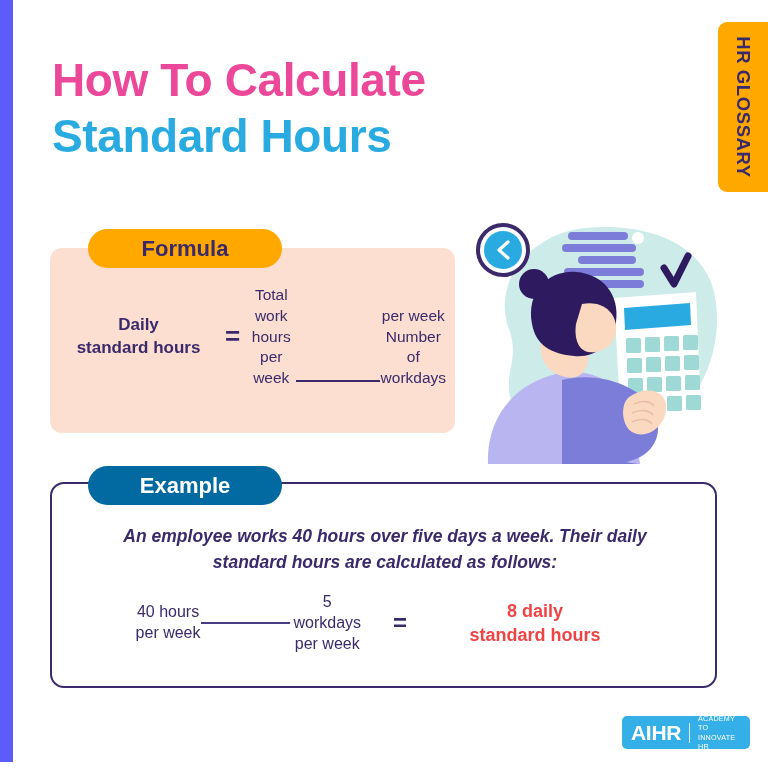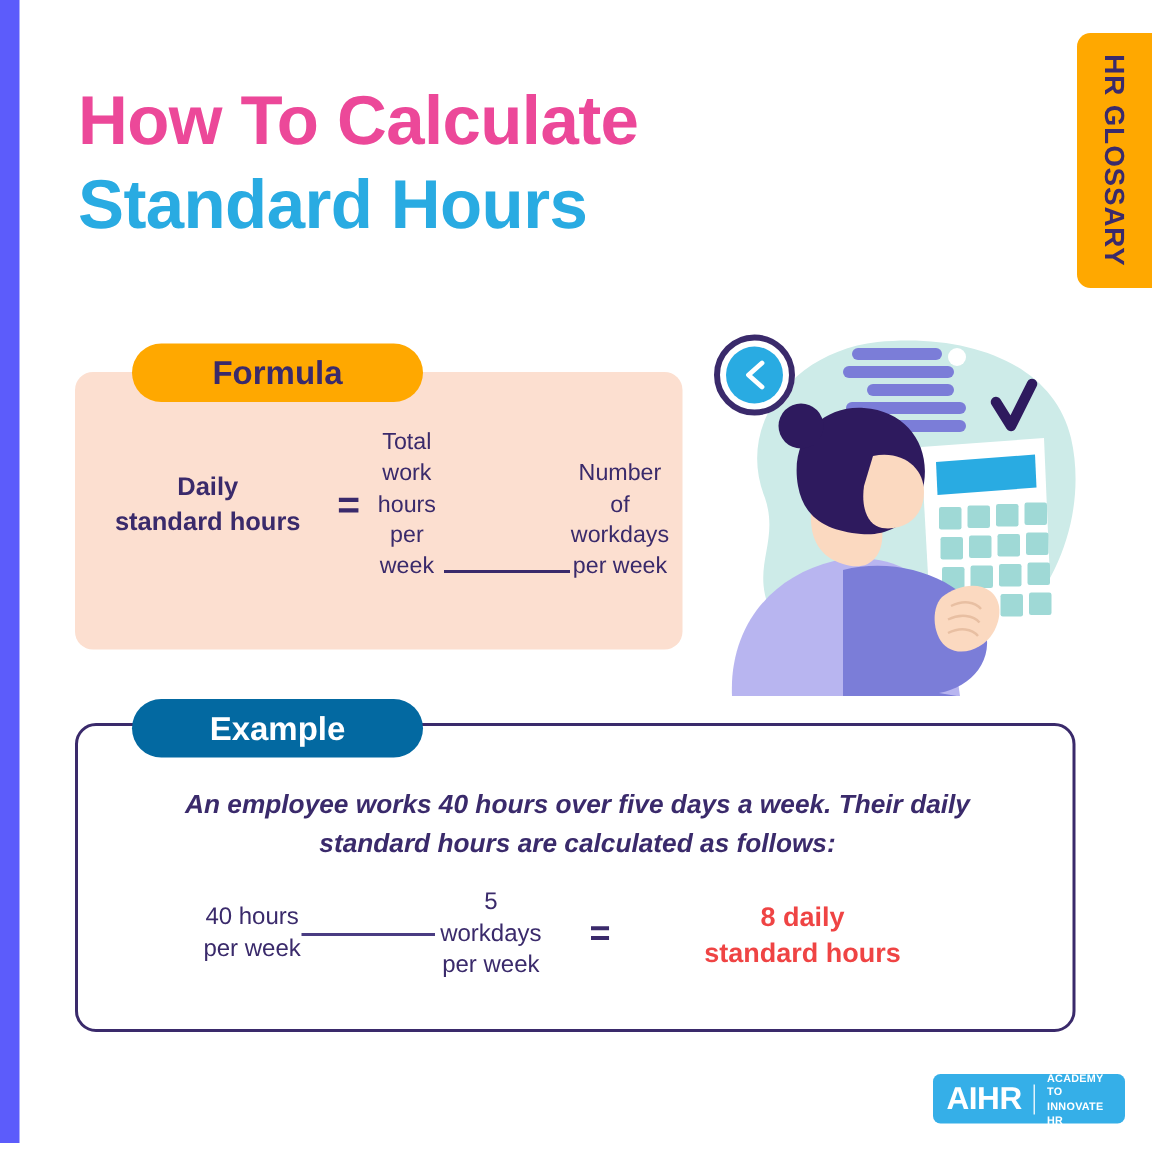--- a/index.html
+++ b/index.html
@@ -253,21 +253,21 @@
     color: #ffffff;
     letter-spacing: -0.3px;
   }
   .logo-divider {
     width: 1px;
     height: 20px;
     background: rgba(255,255,255,0.85);
   }
   .logo-tag {
     font-size: 7.2px;
-    font-weight: bold;
+    font-weight: normal;
     color: #ffffff;
     line-height: 1.3;
     letter-spacing: 0.2px;
   }
 </style>
 </head>
 <body>
 
 <div id="page">
 
@@ -292,22 +292,22 @@
       <div>standard hours</div>
     </div>
     <div class="formula-eq">=</div>
     <div class="fraction">
       <div class="frac-num">
         <div>Total work</div>
         <div>hours per week</div>
       </div>
       <div class="frac-bar"></div>
       <div class="frac-den">
+        <div>per week</div>
         <div>Number of workdays</div>
-        <div>per week</div>
       </div>
     </div>
   </div>
 
   <div class="illustration">
     <svg width="258" height="252" viewBox="0 0 258 252" xmlns="http://www.w3.org/2000/svg">
 
       <path d="M40 120 C20 70 60 22 115 16 C175 10 232 30 244 80 C256 132 232 196 180 224 C126 252 62 234 44 196 C30 166 50 150 40 120 Z" fill="#CDEBE8"></path>
 
       <g fill="#7B7DD8">

